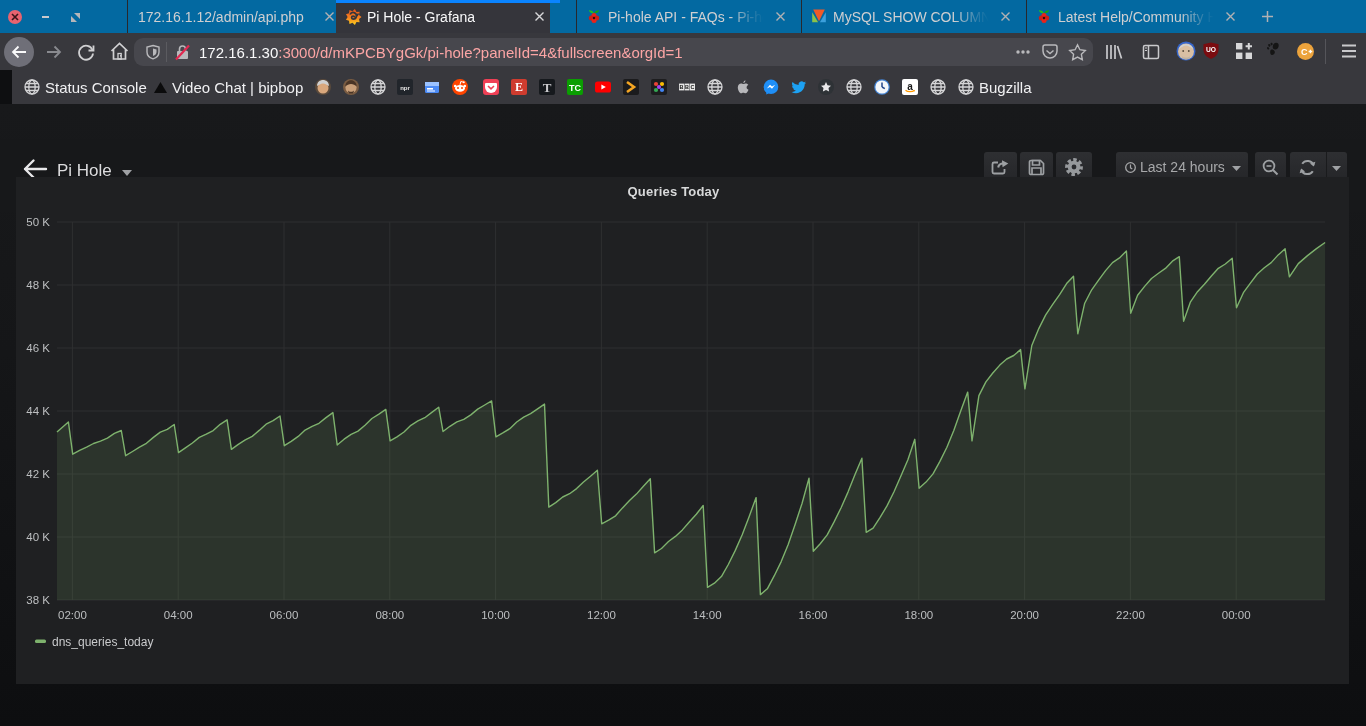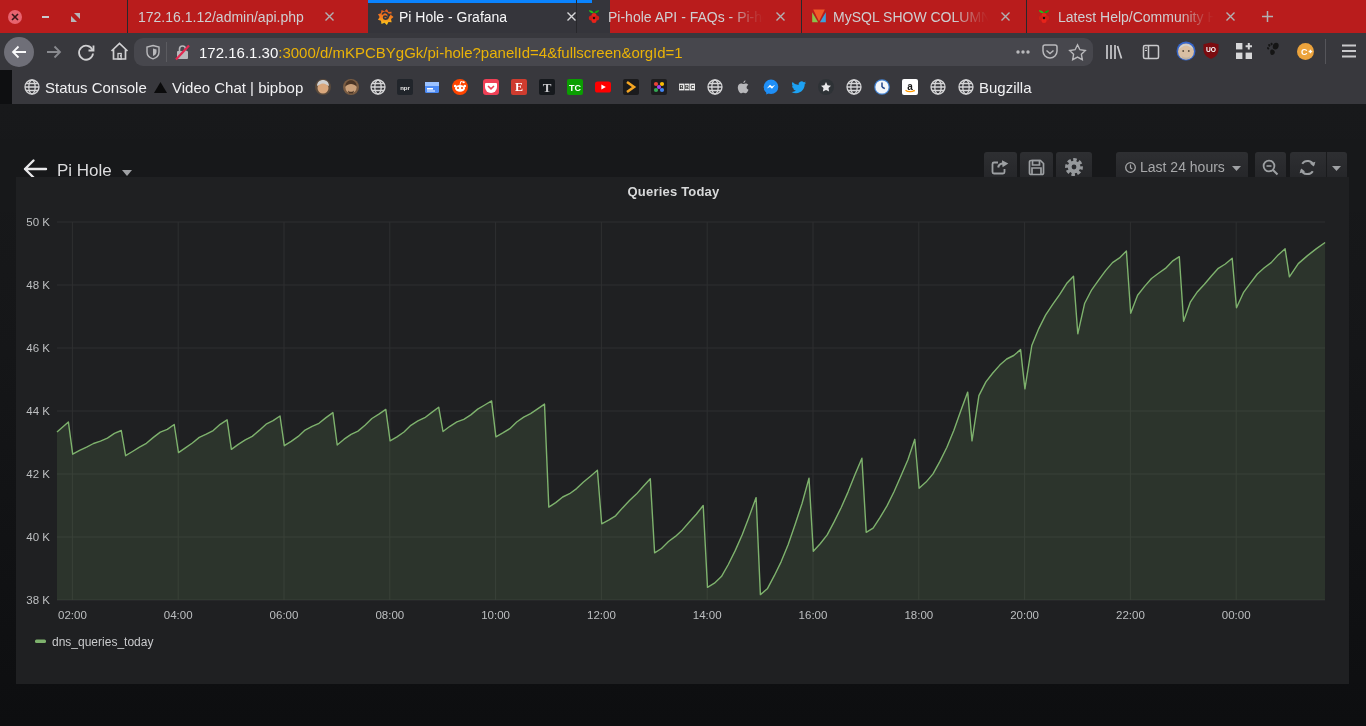--- a/index.html
+++ b/index.html
@@ -1,33 +1,33 @@
 <!DOCTYPE html>
 <html><head><meta charset="utf-8">
 <style>
 *{margin:0;padding:0;box-sizing:border-box}
 html,body{width:1366px;height:726px;overflow:hidden;background:#0e0f11;font-family:"Liberation Sans",sans-serif;}
 body{filter:grayscale(0.0001);}
-.tabbar{position:relative;height:33px;background:#b91c1c;width:100%;padding-left:20px;}
+.tabbar{position:relative;height:33px;background:#0369a1;width:100%;padding-left:20px;}
 .winctl{position:absolute;top:0;left:0;height:33px;}
 .wclose{position:absolute;left:8px;top:10px;width:14px;height:14px;border-radius:50%;background:#e8636f;}
 .wclose svg{position:absolute;left:3px;top:3px;}
 .wmin{position:absolute;left:42px;top:16px;width:7px;height:2px;background:#c9c9cc;}
 .tab{position:absolute;top:0;height:33px;font-size:14px;color:#cfcfd1;}
 .tab .tx{position:absolute;top:0;bottom:0;display:flex;align-items:center;}
 .tabsep{position:absolute;top:0;width:1px;height:33px;background:#28282c;}
 .tclose{position:absolute;top:11px;width:11px;height:11px;}
 .fade{-webkit-mask-image:linear-gradient(90deg,#000 78%,rgba(0,0,0,0.25) 92%,transparent 100%);mask-image:linear-gradient(90deg,#000 78%,rgba(0,0,0,0.25) 92%,transparent 100%);overflow:hidden;white-space:nowrap;}
 .navbar{position:relative;height:37px;background:#38383d;width:100%;}
 .bookbar{position:relative;height:34px;background:#38383d;width:100%;font-size:15px;color:#f0f0f2;margin-left:12px;}
 .bookbar .bi{position:absolute;top:9px;}
 .bookbar .bt{position:absolute;top:0;height:34px;display:flex;align-items:center;}
 .urlbar{position:absolute;left:134px;top:5px;width:959px;height:28px;background:#47474d;border-radius:9px;}
 .url{position:absolute;left:65px;top:0;height:28px;display:flex;align-items:center;font-size:15px;color:#f9f9fa;white-space:nowrap;}
-.url span{color:#eab308;}
+.url span{color:#fca5a5;}
 .navic{position:absolute;top:0;}
 .content{position:absolute;left:0;top:104px;width:1366px;height:622px;background:linear-gradient(#18191b 0%,#151618 40%,#0d0e10 100%);}
 .dhead{position:absolute;left:0;top:0;width:1366px;height:73px;background:#17181a;margin-top:35px;}
 .dtitle{position:absolute;left:57px;top:22px;font-size:17px;color:#dcdcde;}
 .gbtn{position:absolute;top:13px;height:31px;background:linear-gradient(180deg,#2e2f32,#242528);border-radius:3px;}
 .panel{position:absolute;left:16px;top:73px;width:1333px;height:507px;background:#1f2022;}
 .ptitle{position:absolute;top:7px;left:-9px;width:100%;text-align:center;font-size:13px;font-weight:700;color:#d8d9da;letter-spacing:.2px;}
 </style></head>
 <body>
 
@@ -44,21 +44,21 @@
         <path d="M0 3 V9 H6 Z" fill="#b6b6b9"></path>
       </svg>
  </div>
  <div class="tabsep" style="left:127px"></div>
  <div class="tab" style="left:127px;width:224px;">
       <div class="tx" style="left:11px">172.16.1.12/admin/api.php</div>
   <svg class="tclose" style="left:197px" viewBox="0 0 11 11">
         <path d="M1.5 1.5 L9.5 9.5 M9.5 1.5 L1.5 9.5" stroke="#b1b1b3" stroke-width="1.4"></path>
       </svg>
     </div>
- <div class="tab" style="left:368px;width:242px;background:#35353b;color:#f9f9fa;">
+ <div class="tab" style="left:336px;width:214px;background:#35353b;color:#f9f9fa;">
   <div style="position:absolute;left:0;top:0;width:224px;height:3px;background:#0a84ff"></div>
   <svg style="position:absolute;left:9px;top:8px" width="17" height="17" viewBox="0 0 17 17">
     <defs>
           <linearGradient id="gflg" x1="0" y1="0" x2="0" y2="1">
             <stop offset="0" stop-color="#e8541c"></stop>
             <stop offset="0.55" stop-color="#f58220"></stop>
             <stop offset="1" stop-color="#fcd21c"></stop>
           </linearGradient>
         </defs>
     <path d="M9.89 1.12 L11.45 3.89 L14.63 3.86 L14.04 6.98 L16.50 9.00 L14.04 11.02 L14.63 14.14 L11.45 14.11 L9.89 16.88 L7.48 14.81 L4.50 15.93 L3.98 12.79 L0.98 11.74 L2.60 9.00 L0.98 6.26 L3.98 5.21 L4.50 2.07 L7.48 3.19 Z" fill="url(#gflg)"></path>

